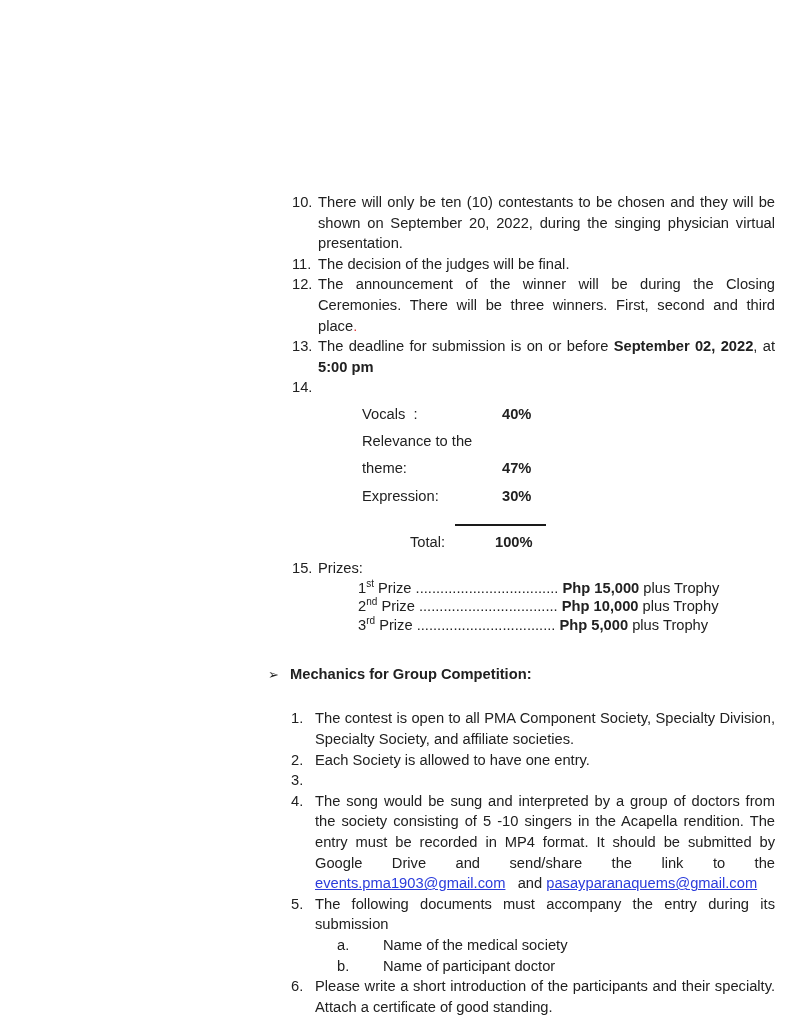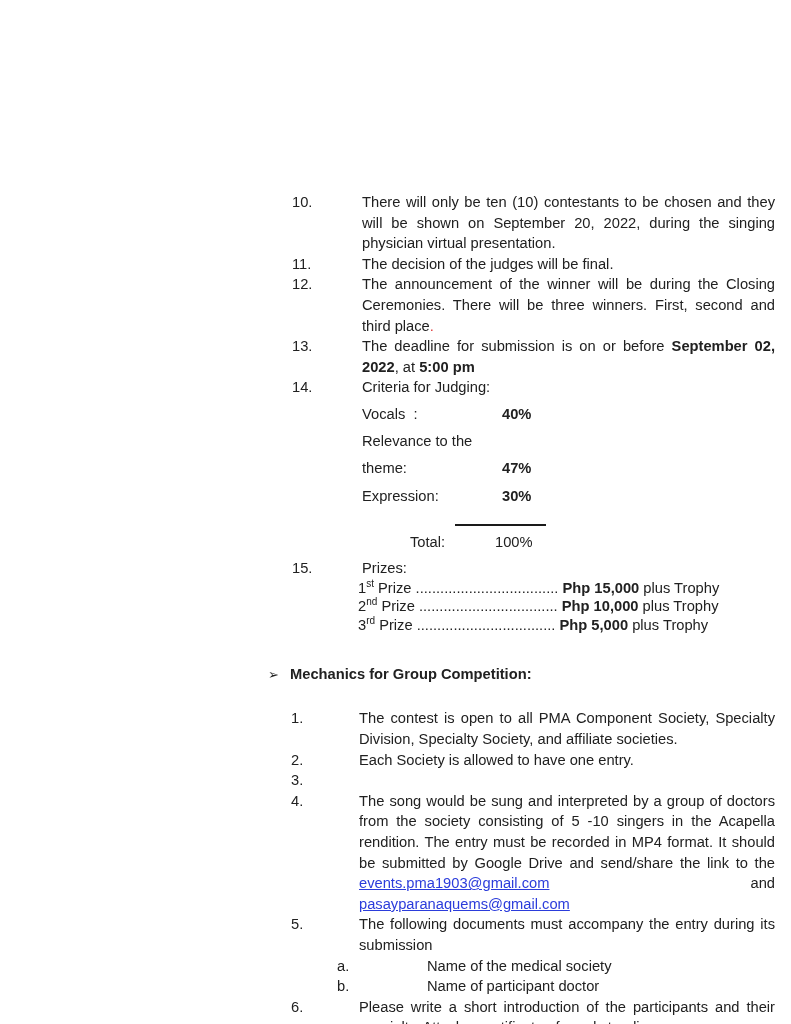--- a/index.html
+++ b/index.html
@@ -21,31 +21,31 @@
     padding-top:192px;
   }
   
   .li{display:flex;line-height:20.6px;}
   .solo .li{padding-left:292px;padding-right:16px;}
   .solo .num{flex:0 0 26px;}
   .group .li{padding-left:291px;padding-right:16px;}
   .group .num{flex:0 0 24px;}
   .sub .li{padding-left:337px;padding-right:16px;}
   .sub .num{flex:0 0 46px;}
-  .txt{flex:1;text-align:justify;margin-left:44px;}
+  .txt{flex:1;text-align:justify;}
   .sub .txt{text-align:left;}
   
   .criteria{margin-top:3px;}
   .criteria-row{padding-left:362px;line-height:27.2px;}
   .criteria-label{display:inline-block;width:140px;}
   .criteria-value{font-weight:bold;}
   .rule{margin-left:455px;margin-top:14px;width:91px;border-top:2px solid #1a1a1a;height:0;}
   .total-row{margin-top:6px;padding-left:410px;line-height:20.6px;}
   .total-label{display:inline-block;width:85px;}
-  .total-value{font-weight:normal;}
+  .total-value{font-weight:bold;}
   
   .prizes{margin-top:6px;}
   .prize-row{padding-left:358px;line-height:18.3px;}
   
   .group-heading{margin-top:30px;padding-left:268px;line-height:20.6px;font-weight:bold;}
   .group-heading .bullet{display:inline-block;width:22px;font-weight:normal;font-size:13px;}
   .group{margin-top:23px;}
   
   .b{font-weight:bold;}
   .i{font-style:italic;}
@@ -70,21 +70,20 @@
       <div class="li">
         <span class="num">12.</span>
         <div class="txt"><span>The announcement of the winner will be during the Closing Ceremonies. There will be three winners. First, second and third place</span><span class="red">.</span></div>
       </div>
       <div class="li">
         <span class="num">13.</span>
         <div class="txt"><span>The deadline for submission is on or before </span><span class="b">September 02, 2022</span><span>, at </span><span class="b">5:00 pm</span></div>
       </div>
       <div class="li">
         <span class="num">14.</span>
-        <div class="txt"><span>Criteria for Judging:</span></div>
       </div>
     </div>
 
   <div class="criteria">
     <div id="criteria-rows">
         <div class="criteria-row"><span class="criteria-label">Vocals&nbsp; :</span><span class="criteria-value">40%</span></div>
         <div class="criteria-row"><span class="criteria-label">Relevance to the theme:</span><span class="criteria-value">47%</span></div>
         <div class="criteria-row"><span class="criteria-label">Expression:</span><span class="criteria-value">30%</span></div>
       </div>
     <div class="rule"></div>

